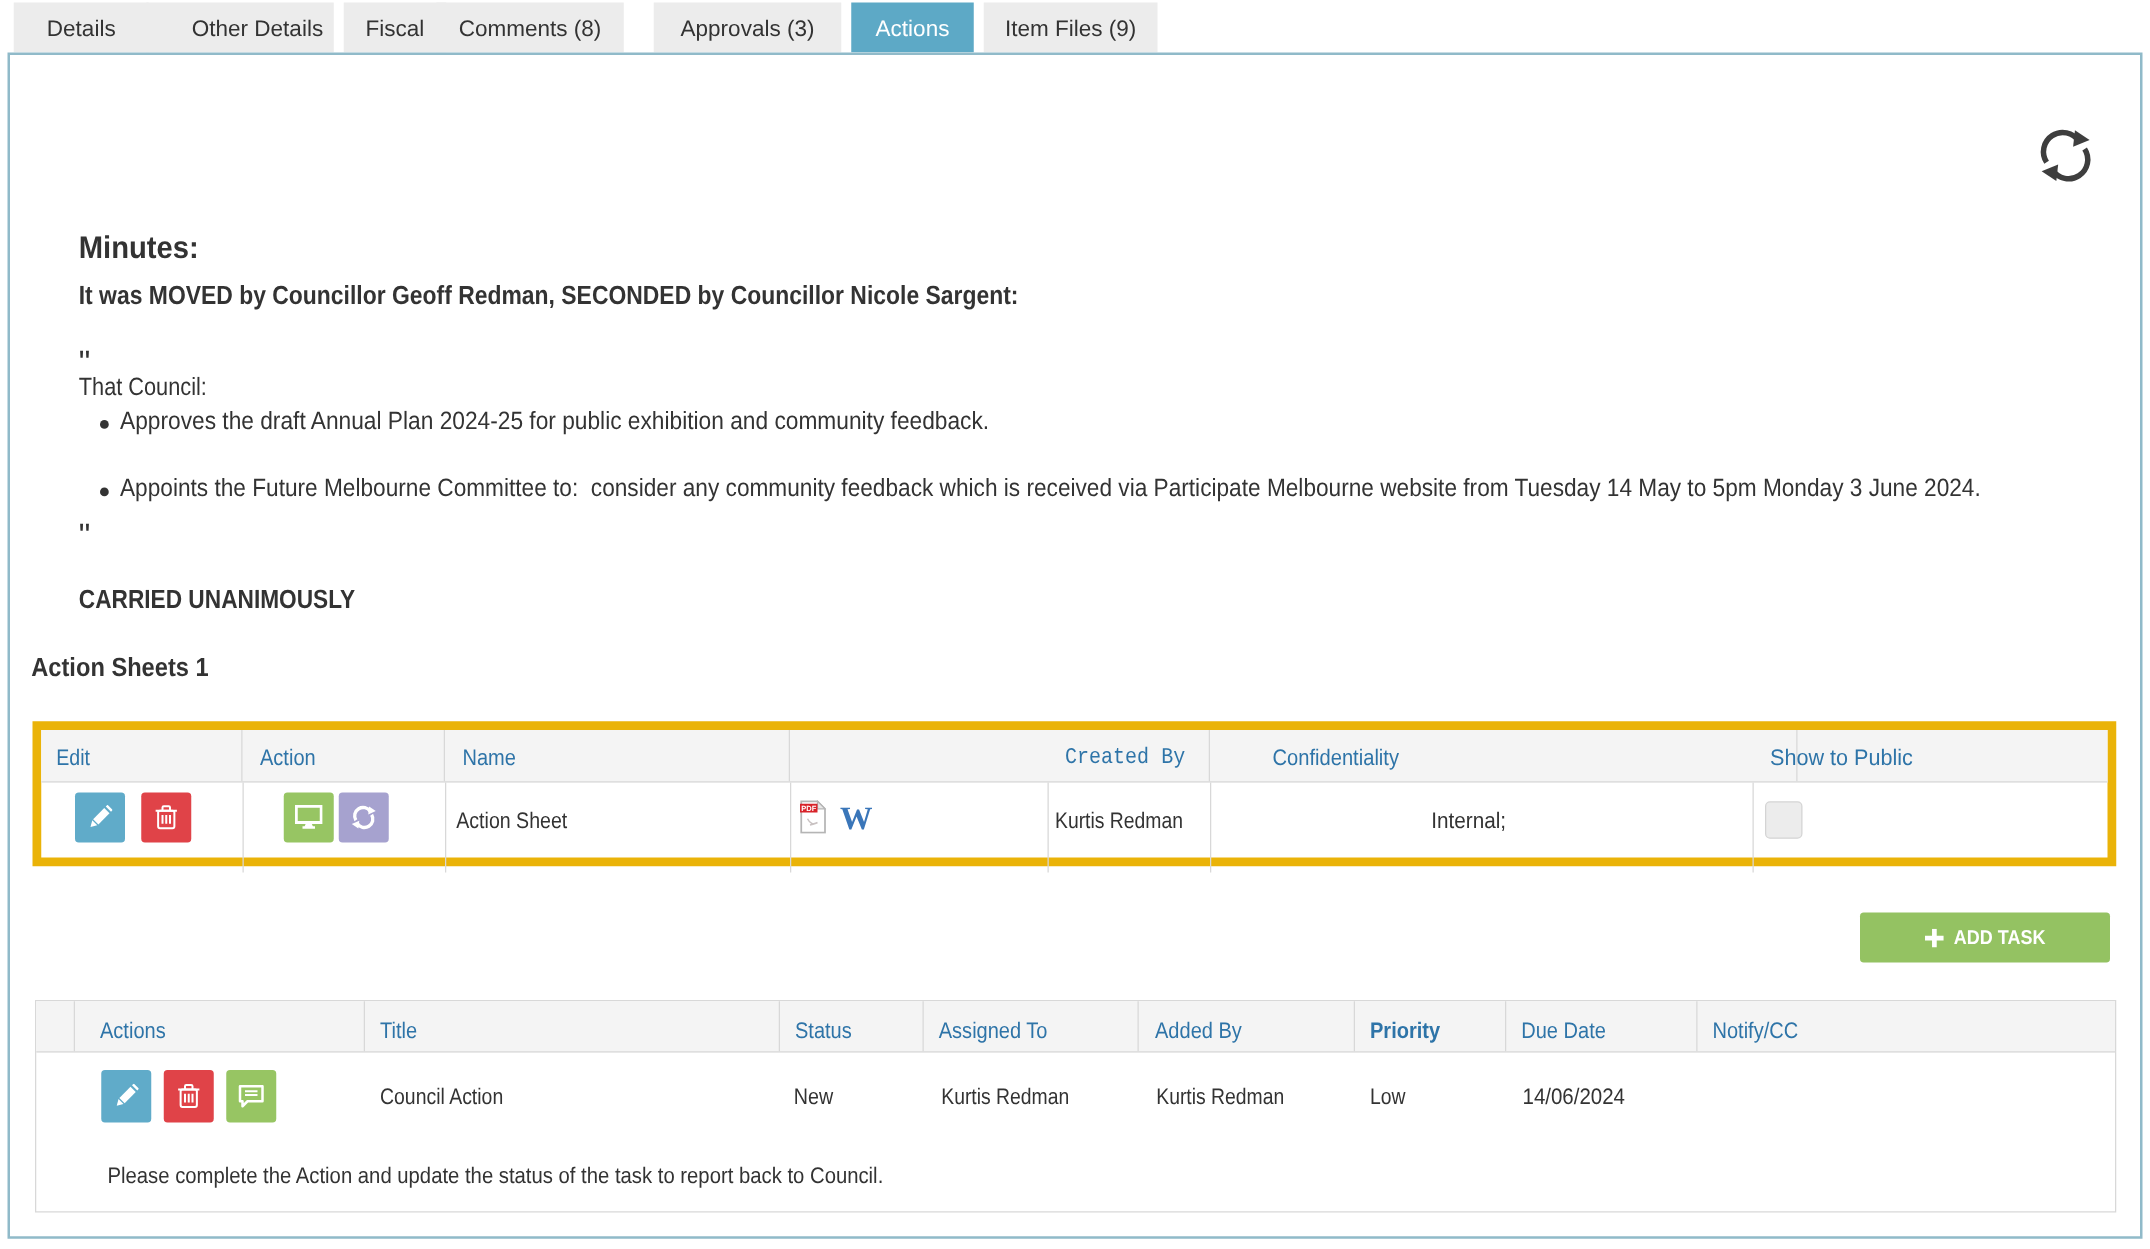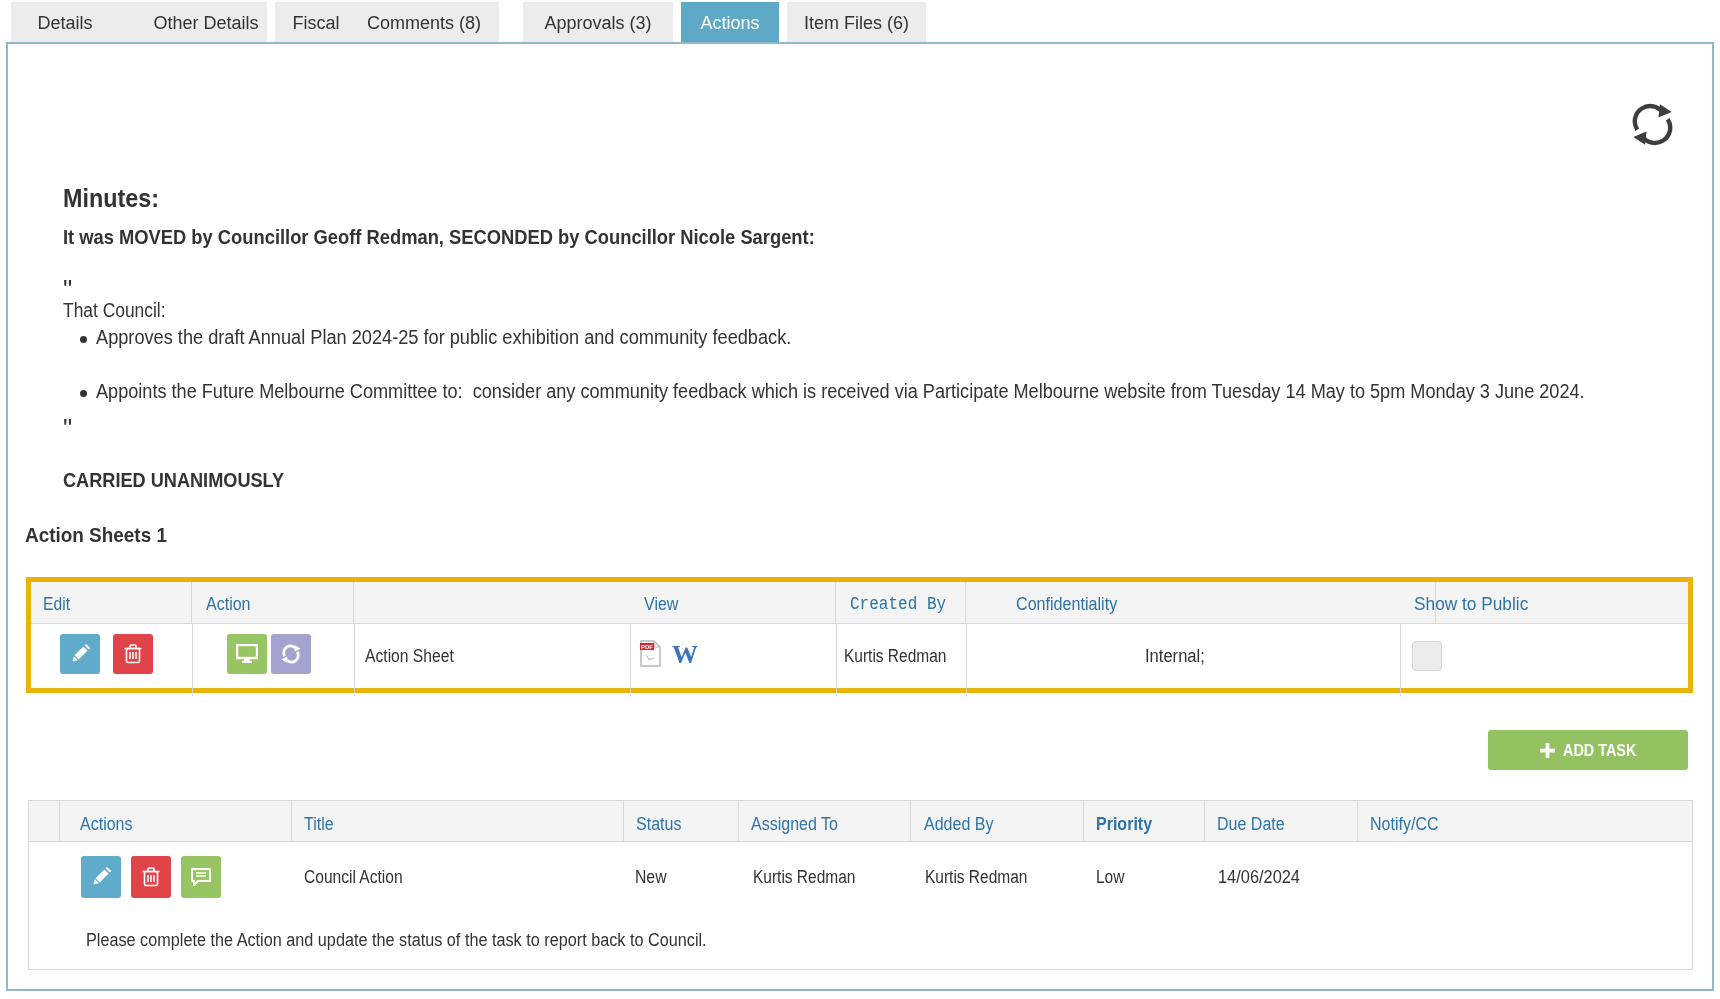--- a/index.html
+++ b/index.html
@@ -21,21 +21,21 @@
 </style>
 </head>
 <body>
 
 <div class="tab" style="left:11px; width:108px;">Details</div>
 <div class="tab" style="left:117px; width:150px;padding-left:28px;">Other Details</div>
 <div class="tab" style="left:275px; width:82px;">Fiscal</div>
 <div class="tab" style="left:349px; width:150px;">Comments (8)</div>
 <div class="tab" style="left:523px; width:150px;">Approvals (3)</div>
 <div class="tab active" style="left:681px; width:98px;">Actions</div>
-<div class="tab" style="left:787px; width:139px;">Item Files (6)</div>
+<div class="tab" style="left:787px; width:139px;">Item Files (9)</div>
 
 <div id="content"></div>
 
 <div class="abs" style="left:1631px; top:103px;">
 <svg width="43" height="43" viewBox="0 0 41 41">
 <g fill="none" stroke="#3e3e3e" stroke-width="4.2">
 <path d="M 6 25.5 A 14.5 14.5 0 0 1 30.5 9.5"></path>
 <path d="M 35 15.5 A 14.5 14.5 0 0 1 10.5 31.5"></path>
 </g>
 <path d="M 26.2 13.8 L 27.6 1.2 L 38.8 8.6 Z" fill="#3e3e3e"></path>
@@ -48,30 +48,30 @@
 <div class="txt" style="left:63px; top:276px; font-size:26px;">"</div>
 <div class="txt" style="left:63px; top:300px; font-size:20px; transform:scaleX(0.87);">That Council:</div>
 <div class="txt" style="left:96px; top:327px; font-size:20px; transform:scaleX(0.909);">Approves the draft Annual Plan 2024-25 for public exhibition and community feedback.</div>
 <div class="abs" style="left:80px; top:336px; width:7px; height:7px; border-radius:50%; background:#333;"></div>
 <div class="txt" style="left:96px; top:381px; font-size:20px; transform:scaleX(0.906);">Appoints the Future Melbourne Committee to:&nbsp; consider any community feedback which is received via Participate Melbourne website from Tuesday 14 May to 5pm Monday 3 June 2024.</div>
 <div class="abs" style="left:80px; top:390px; width:7px; height:7px; border-radius:50%; background:#333;"></div>
 <div class="txt" style="left:63px; top:415px; font-size:26px;">"</div>
 <div class="txt b" style="left:63px; top:469px; font-size:21px; transform:scaleX(0.864);">CARRIED UNANIMOUSLY</div>
 <div class="txt b" style="left:25px; top:524px; font-size:21px; transform:scaleX(0.901);">Action Sheets 1</div>
 
-<div class="abs" id="t1" style="left:26px; top:577px; width:1667px; height:116px; border:5px solid #eab308;">
+<div class="abs" id="t1" style="left:26px; top:577px; width:1667px; height:116px; border:7px solid #eab308;">
   <div class="abs" style="left:0; top:0; width:100%; height:42px; background:#f4f4f4; border-bottom:1px solid #d8d8d8;">
     <div class="hdrcell" style="left:0; width:161px;">
         <span style="transform:scaleX(0.87); left:12px;">Edit</span>
       </div>
     <div class="hdrcell" style="left:161px; width:162px;">
         <span>Action</span>
       </div>
-    <div class="hdrcell" style="left:599px; width:206px;">
-        <span>View</span>
+    <div class="hdrcell" style="left:323px; width:276px;">
+        <span>Name</span>
       </div>
     <div class="hdrcell" style="left:805px; width:130px;font-family:Liberation Mono, monospace;">
         <span>Created By</span>
       </div>
     <div class="hdrcell" style="left:971px; width:434px;">
         <span style="transform:scaleX(0.895);">Confidentiality</span>
       </div>
     <div class="hdrcell" style="left:1369px; width:297px; border-right:none;">
         <span style="transform:scaleX(0.96);">Show to Public</span>
       </div>

